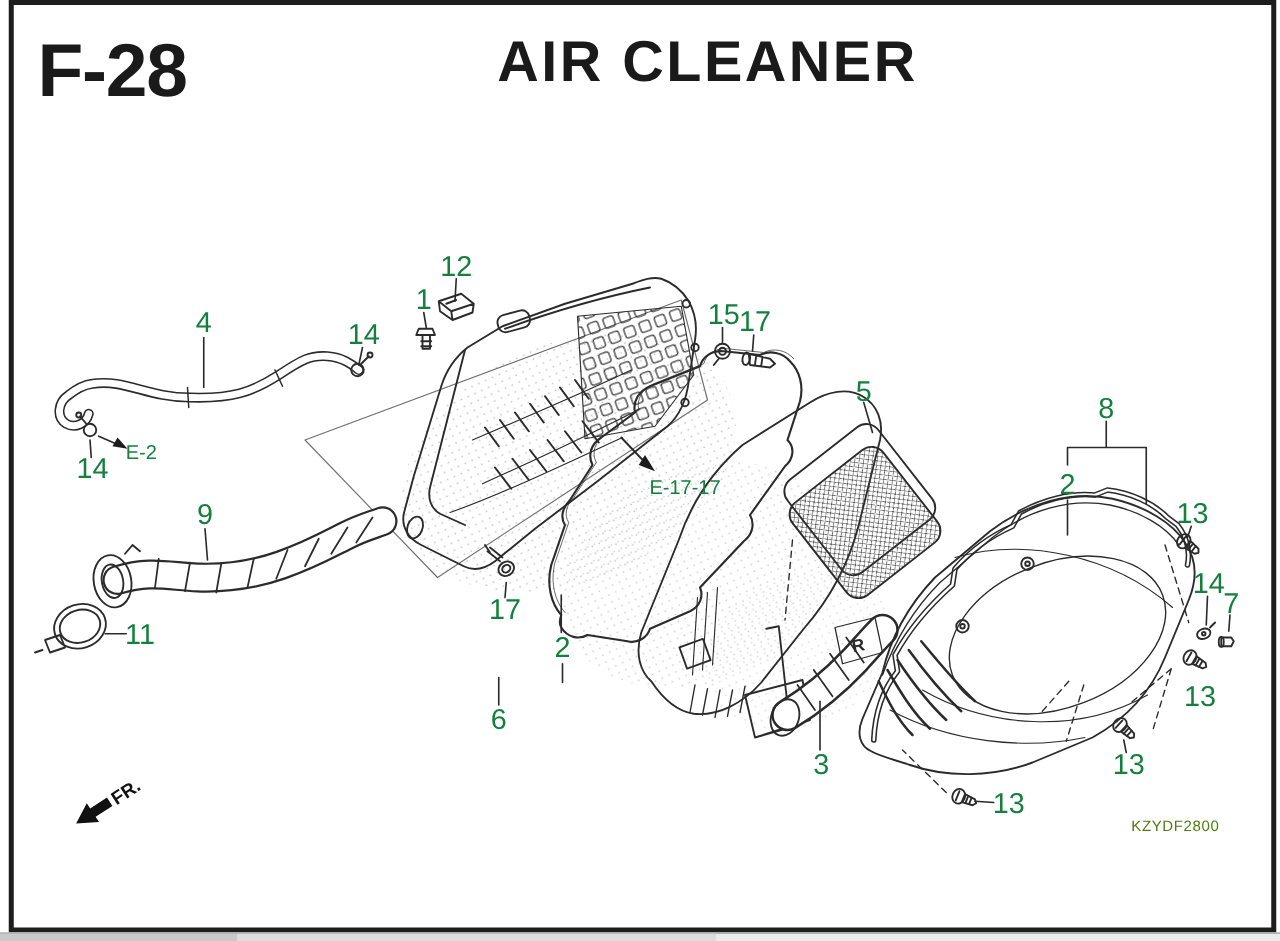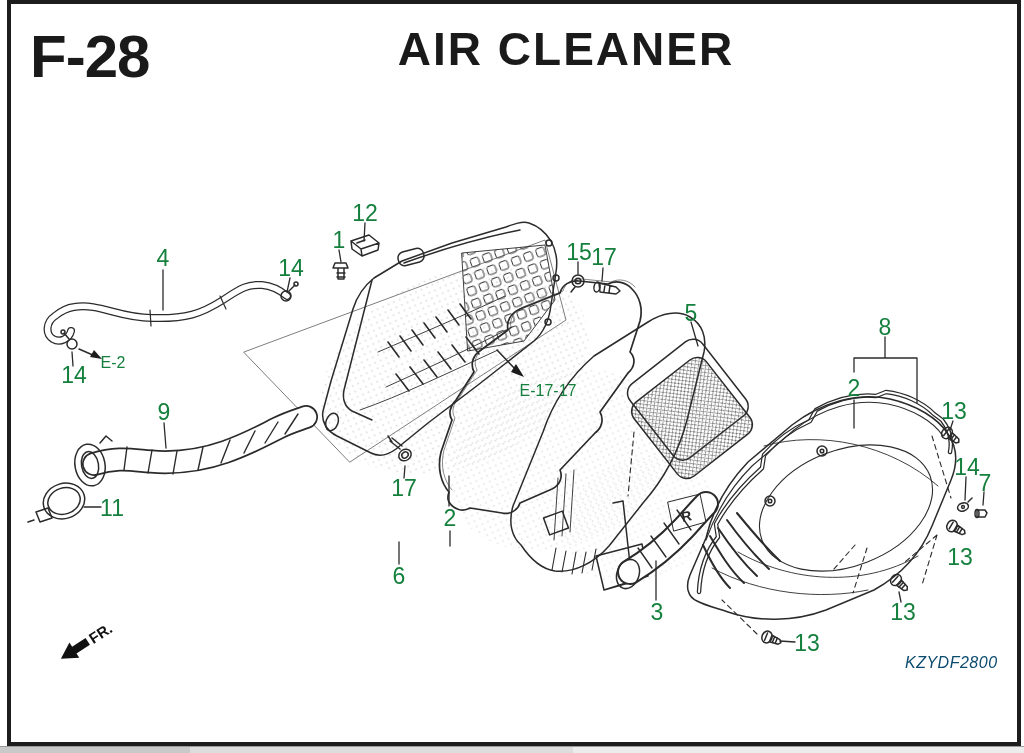--- a/index.html
+++ b/index.html
@@ -5,21 +5,21 @@
   html,body{margin:0;padding:0;background:#ffffff;}
   #page{position:relative;width:1024px;height:753px;background:#ffffff;overflow:hidden;
         font-family:"Liberation Sans",sans-serif;color:#1a1a1a;}
   .frame{position:absolute;left:7px;top:0;right:3px;bottom:7px;border:4px solid #1d1d1d;}
   .hdr-code{position:absolute;left:30px;top:22px;font-size:60px;font-weight:bold;letter-spacing:-1px;}
   .hdr-title{position:absolute;left:566px;top:22px;transform:translateX(-50%);
              font-size:46px;font-weight:bold;letter-spacing:2px;white-space:nowrap;}
   .callout{position:absolute;transform:translate(-50%,-50%);font-size:23px;color:#15803d;
            line-height:1;white-space:nowrap;}
   .callout.ref{font-weight:normal;font-size:16px;}
-  .watermark{position:absolute;left:905px;top:654px;font-size:16px;color:#0c4a6e;letter-spacing:.5px;font-style:italic;}
+  .watermark{position:absolute;left:905px;top:654px;font-size:12px;color:#4d7c0f;letter-spacing:.5px;}
   svg{position:absolute;left:0;top:0;}
   .bottom-strip{position:absolute;left:0;top:746px;width:1024px;height:7px;background:#ececec;
                 border-top:1px solid #9a9a9a;}
   .strip-thumb-a{position:absolute;left:0;top:0;height:7px;width:190px;background:#c9c9c9;}
   .strip-thumb-b{position:absolute;left:190px;top:0;height:7px;width:383px;background:#dddddd;}
 </style>
 </head>
 <body>
 
 <div id="page">

